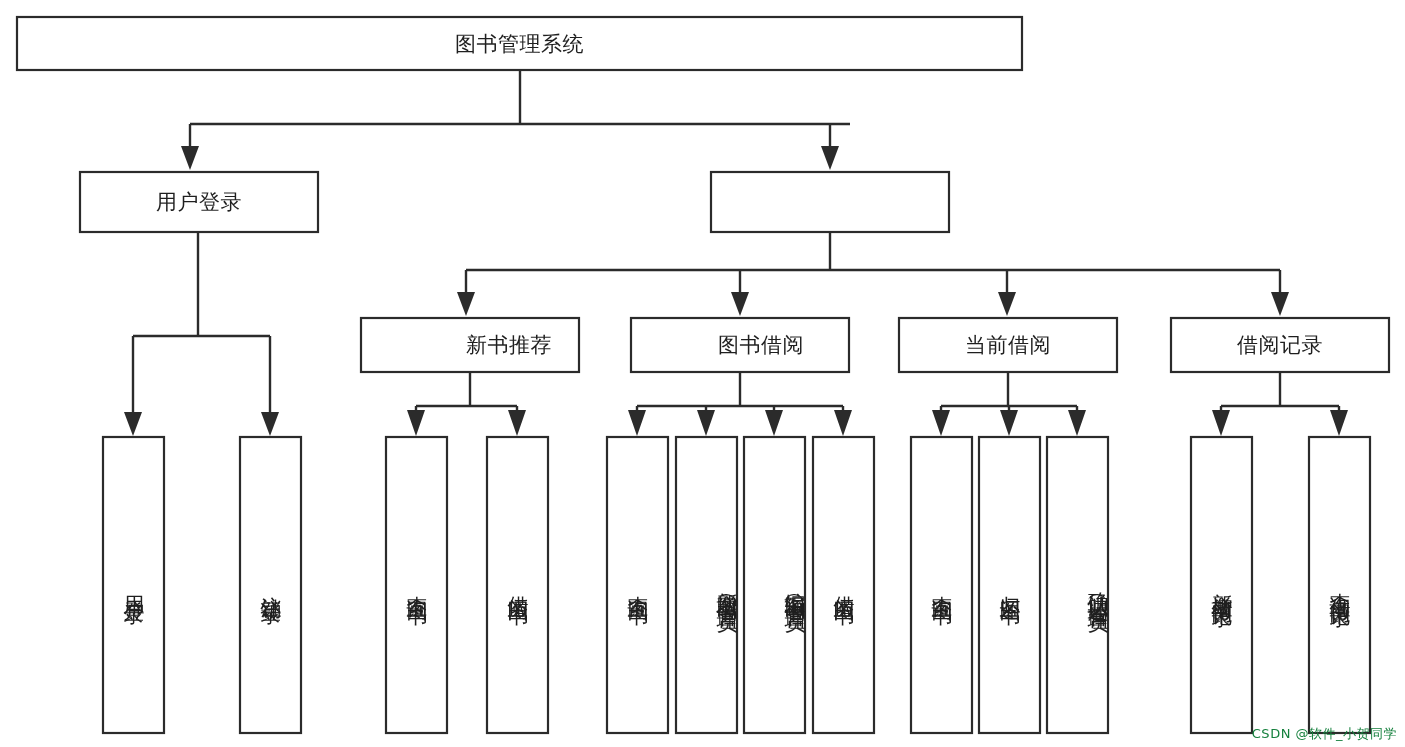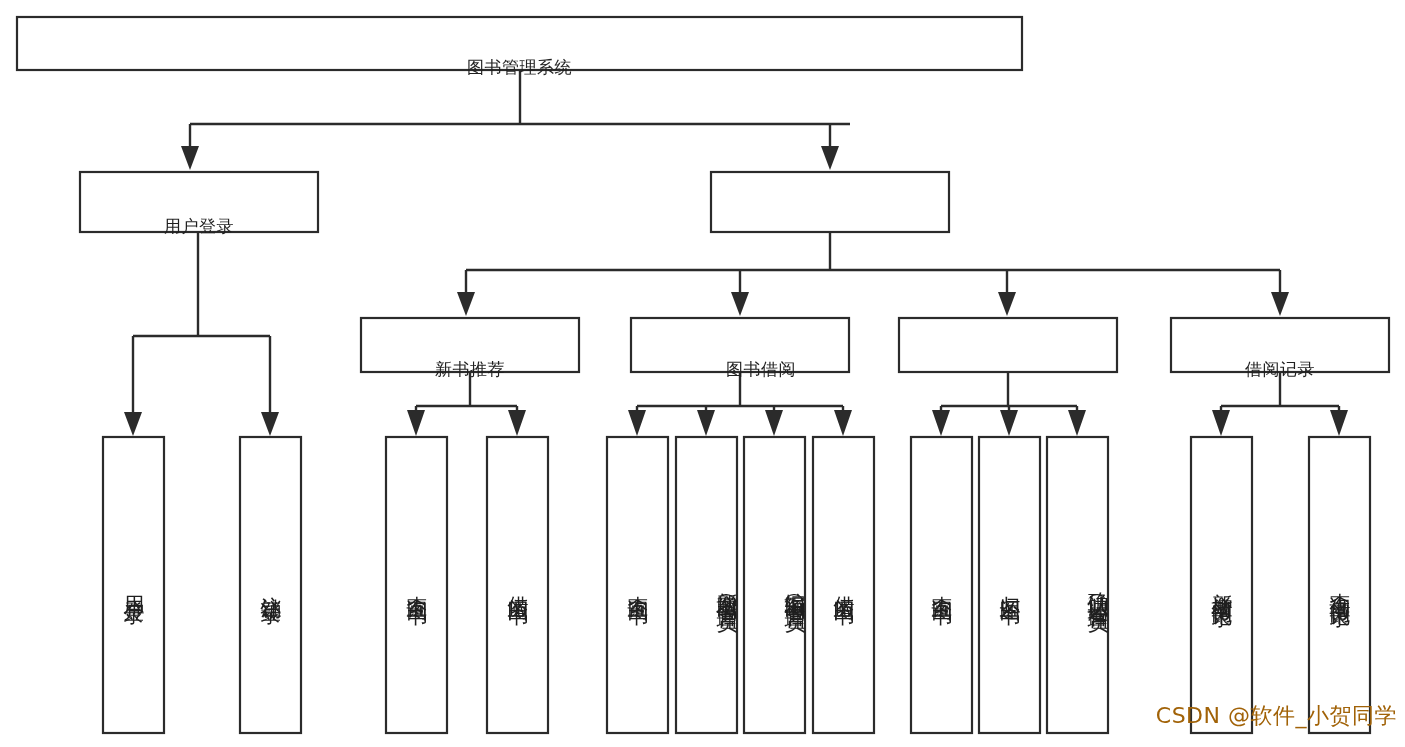--- a/index.html
+++ b/index.html
@@ -39,48 +39,47 @@
   .arrow-head {
     fill: #2b2b2b;
     stroke: none;
   }
   .node-label-h {
     position: absolute;
     display: flex;
     align-items: center;
     justify-content: center;
     color: #1f1f1f;
-    font-size: 17px;
+    font-size: 21px;
     letter-spacing: 0.5px;
     white-space: nowrap;
     pointer-events: none;
-    margin-top: 24px;
   }
   .node-label-v {
     position: absolute;
     display: flex;
     align-items: flex-start;
     justify-content: center;
     color: #1f1f1f;
     font-size: 21px;
     writing-mode: vertical-rl;
     text-orientation: upright;
     letter-spacing: 3px;
     line-height: 1;
     pointer-events: none;
   }
   .node-label-v.centered {
     align-items: center;
   }
   .watermark {
     position: absolute;
     right: 8px;
-    bottom: 16px;
-    color: #a16207;
-    font-size: 22px;
+    bottom: 4px;
+    color: #15803d;
+    font-size: 13px;
     letter-spacing: 0.5px;
     white-space: nowrap;
     pointer-events: none;
   }
 </style>
 </head>
 <body>
 
 <div id="diagram-root">
 
@@ -187,24 +186,25 @@
     <rect class="node-box" x="1191" y="437" width="61" height="296"></rect>
     <rect class="node-box" x="1309" y="437" width="61" height="296"></rect>
 
   </svg>
 
   <div class="node-label-h" style="left:17px; top:17px; width:1005px; height:53px;">图书管理系统</div>
 
   <div class="node-label-h" style="left:80px; top:172px; width:238px; height:60px;">用户登录</div>
 
 
-  <div class="node-label-h" style="left:361px; top:318px; width:218px; height:54px;">新书推荐</div>
+  <div class="node-label-h" style="left:361px; top:318px; width:218px; height:54px;padding-left:39px;">新书推荐</div>
 
   <div class="node-label-h" style="left:631px; top:318px; width:260px; height:54px;">图书借阅</div>
 
+  <div class="node-label-h" style="left:899px; top:318px; width:218px; height:54px;">当前借阅</div>
 
   <div class="node-label-h" style="left:1171px; top:318px; width:218px; height:54px;">借阅记录</div>
 
   <div class="node-label-v centered" style="left:103px; top:437px; width:61px; height:296px;">用户登录</div>
 
   <div class="node-label-v centered" style="left:240px; top:437px; width:61px; height:296px;">注销登录</div>
 
   <div class="node-label-v centered" style="left:386px; top:437px; width:61px; height:296px;">查询图书</div>
 
   <div class="node-label-v centered" style="left:487px; top:437px; width:61px; height:296px;">借阅图书</div>

